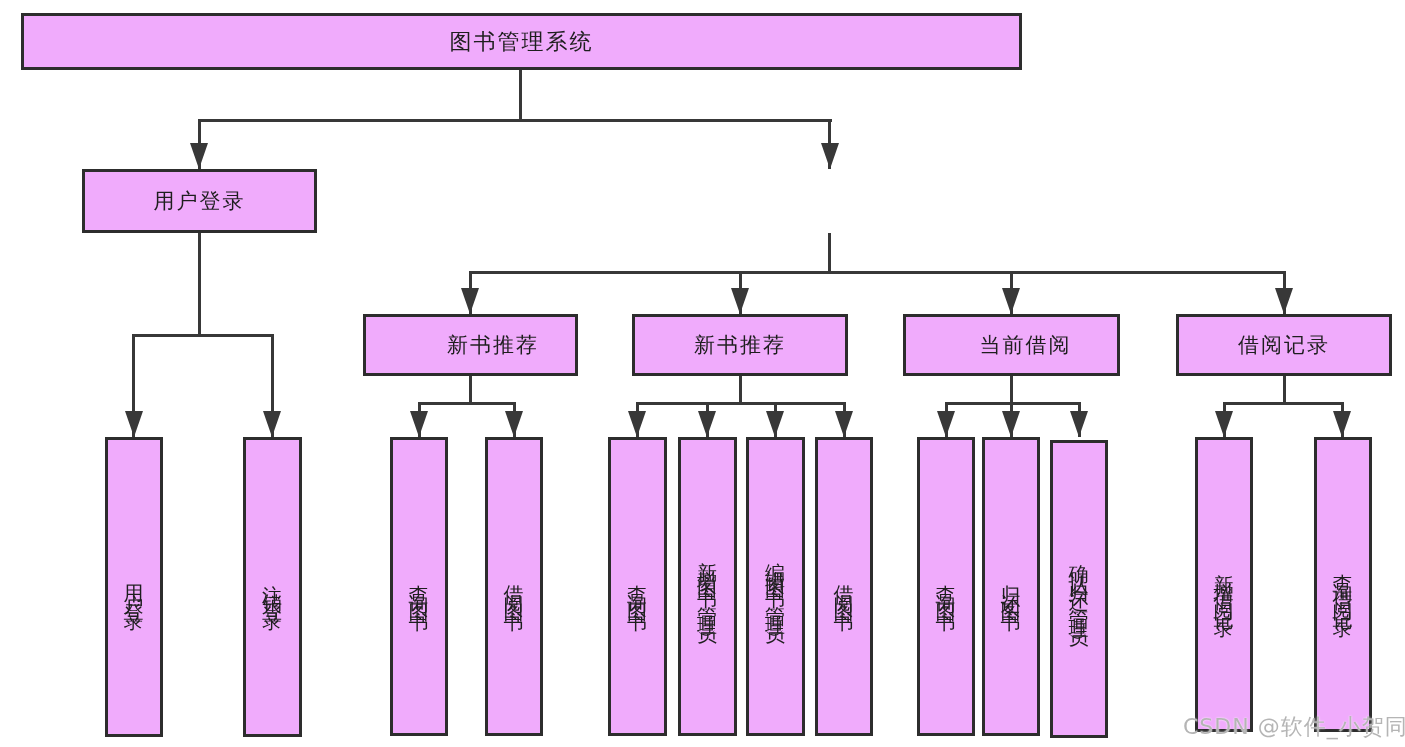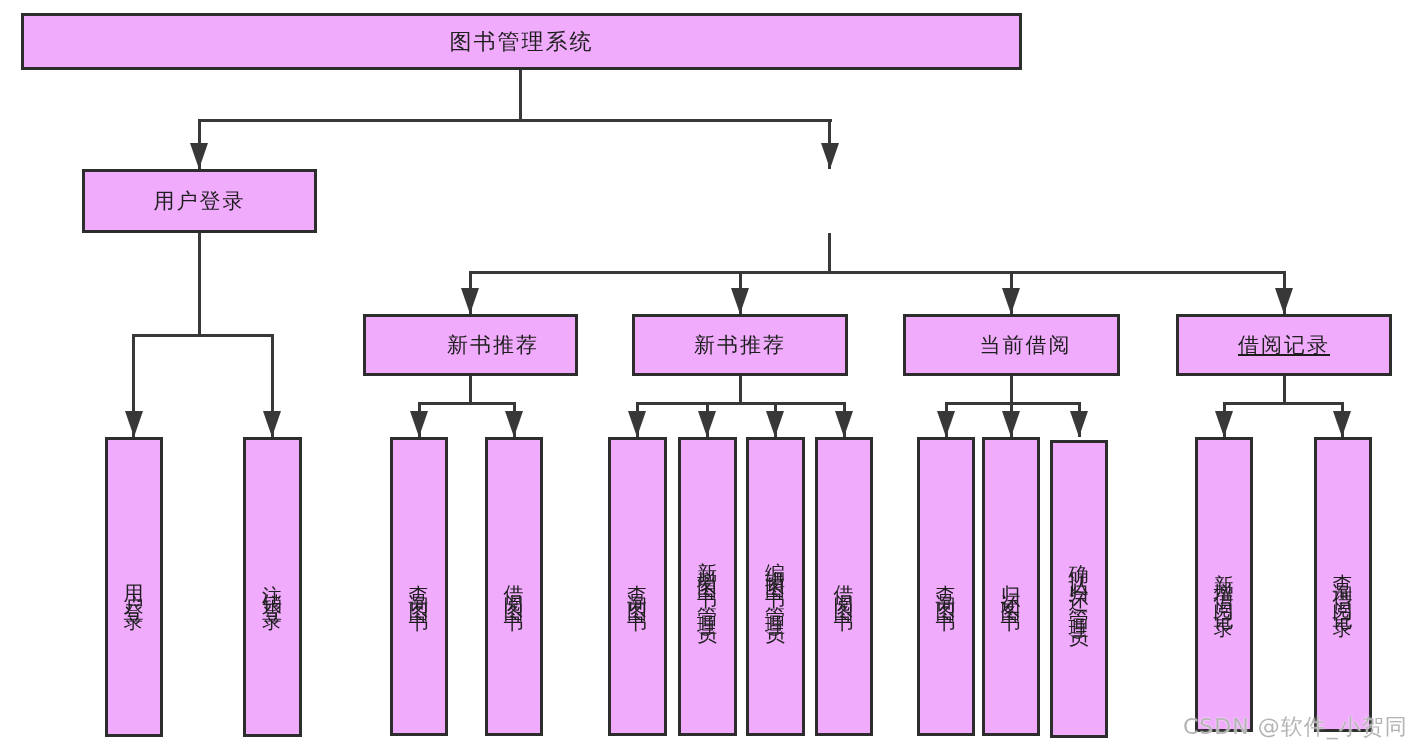--- a/index.html
+++ b/index.html
@@ -93,21 +93,21 @@
 
   <div class="box h" style="left:363px; top:314px; width:215px; height:62px;padding-left:45px;">
     <span>新书推荐</span>
   </div>
   <div class="box h" style="left:632px; top:314px; width:216px; height:62px;">
     <span>新书推荐</span>
   </div>
   <div class="box h" style="left:903px; top:314px; width:217px; height:62px;padding-left:28px;">
     <span>当前借阅</span>
   </div>
-  <div class="box h" style="left:1176px; top:314px; width:216px; height:62px;text-decoration:underline;">
+  <div class="box h" style="left:1176px; top:314px; width:216px; height:62px;">
     <span>借阅记录</span>
   </div>
 
   <div class="line" style="left:469px; top:376px; width:3px; height:29px;"></div>
   <div class="line" style="left:418px; top:402px; width:98px; height:3px;"></div>
   <div class="line" style="left:418px; top:402px; width:3px; height:35px;"></div>
   <div class="line" style="left:513px; top:402px; width:3px; height:35px;"></div>
   <div class="arrow" style="left:410px; top:411px;"></div>
   <div class="arrow" style="left:505px; top:411px;"></div>
 

